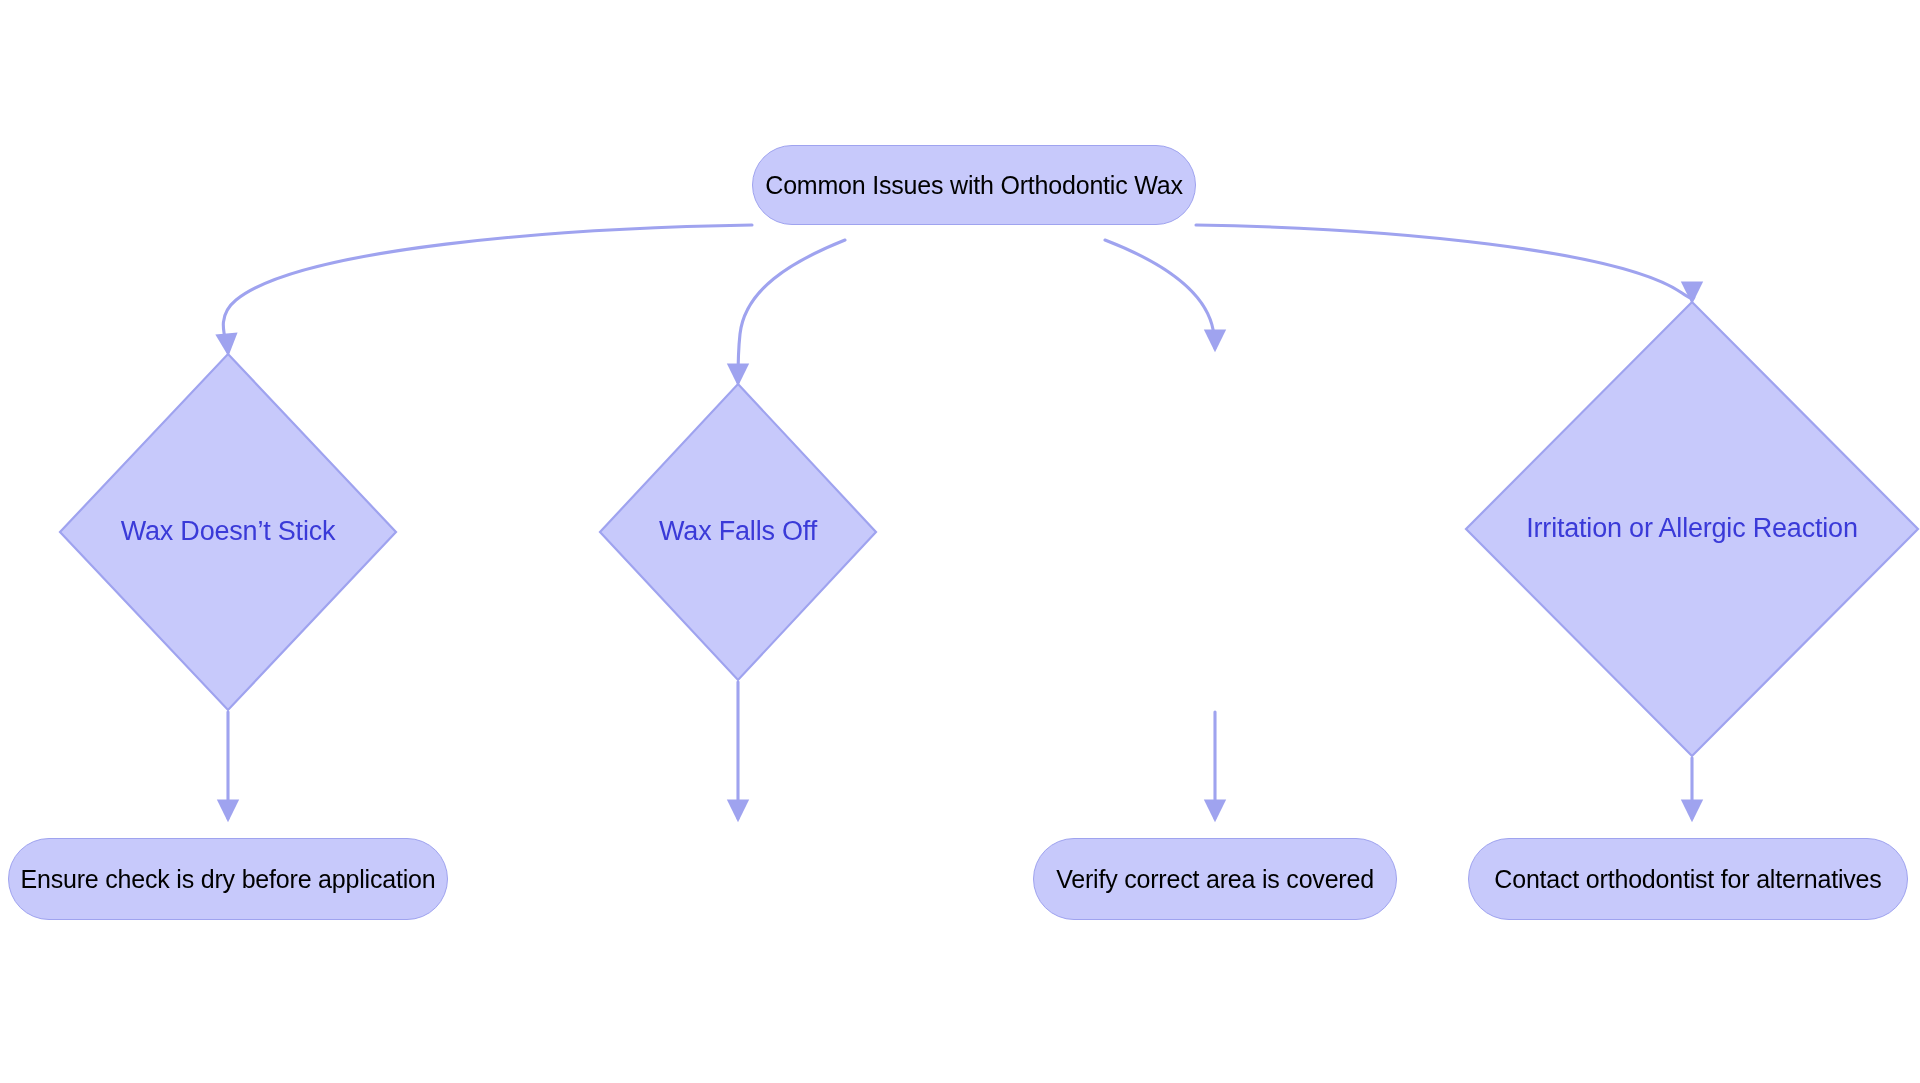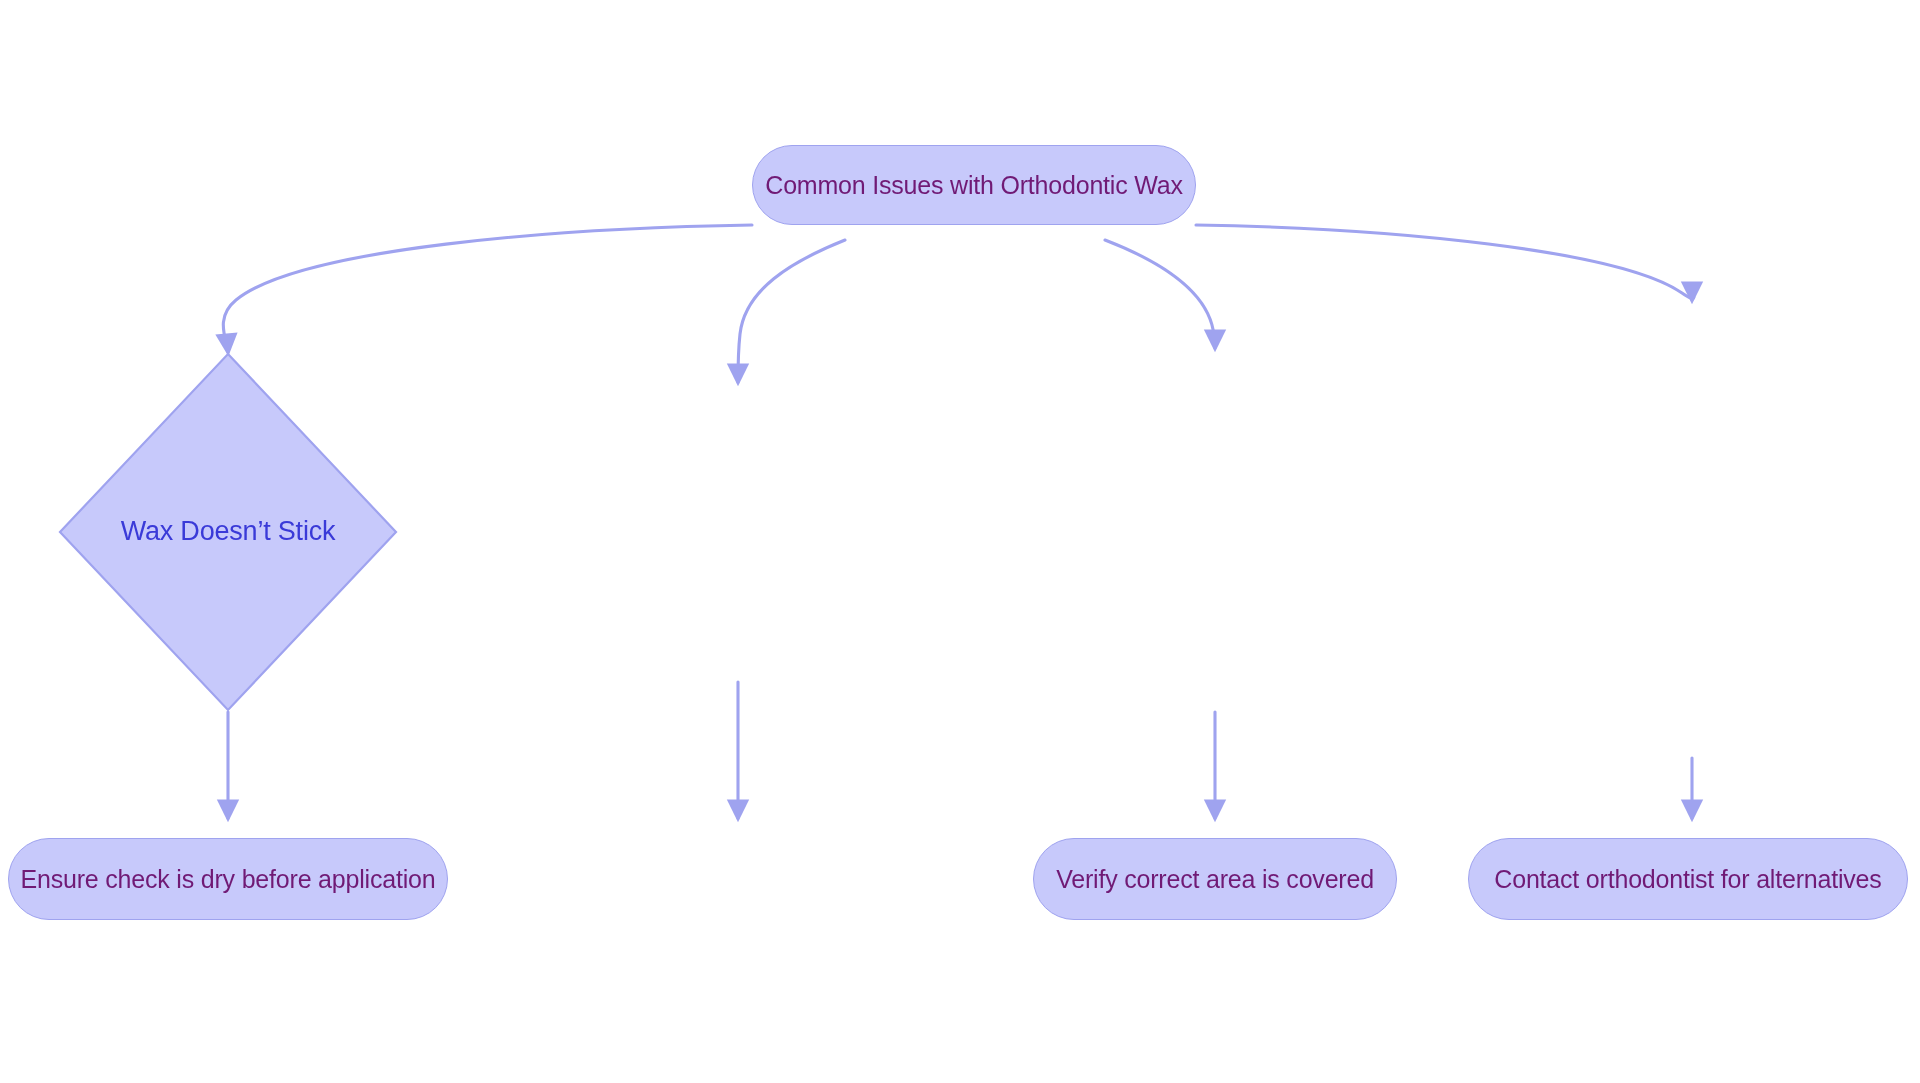--- a/index.html
+++ b/index.html
@@ -34,21 +34,21 @@
   
   .node-stadium {
     display: flex;
     align-items: center;
     justify-content: center;
     background: #c7c9fb;
     border: 1.6px solid #9fa3ef;
     border-radius: 999px;
   }
   .node-stadium .node-label {
-    color: #701a75;
+    color: #000000;
     font-size: 25px;
     line-height: 1.15;
     letter-spacing: -0.2px;
     white-space: nowrap;
     text-align: center;
   }
   
   .node-diamond {
     display: flex;
     align-items: center;
@@ -105,22 +105,34 @@
     <span class="node-label">Common Issues with Orthodontic Wax</span>
   </div>
 
   <div class="node node-diamond" style="left:58px; top:352px; width:340px; height:360px;">
     <svg class="diamond-shape" viewBox="0 0 340 360" preserveAspectRatio="none">
       <polygon points="170,2 338,180 170,358 2,180" fill="#c7c9fb" stroke="#9fa3ef" stroke-width="2.2"></polygon>
     </svg>
     <span class="node-label">Wax Doesn’t Stick</span>
   </div>
 
+  <div class="node node-diamond" style="left:598px; top:382px; width:280px; height:300px;">
+    <svg class="diamond-shape" viewBox="0 0 280 300" preserveAspectRatio="none">
+      <polygon points="140,2 278,150 140,298 2,150" fill="#c7c9fb" stroke="#9fa3ef" stroke-width="2.2"></polygon>
+    </svg>
+    <span class="node-label">Wax Falls Off</span>
+  </div>
 
 
+  <div class="node node-diamond" style="left:1464px; top:300px; width:456px; height:458px;">
+    <svg class="diamond-shape" viewBox="0 0 456 458" preserveAspectRatio="none">
+      <polygon points="228,2 454,229 228,456 2,229" fill="#c7c9fb" stroke="#9fa3ef" stroke-width="2.2"></polygon>
+    </svg>
+    <span class="node-label">Irritation or Allergic Reaction</span>
+  </div>
 
   <div class="node node-stadium" style="left:8px; top:838px; width:440px; height:82px;">
     <span class="node-label">Ensure check is dry before application</span>
   </div>
 
 
   <div class="node node-stadium" style="left:1033px; top:838px; width:364px; height:82px;">
     <span class="node-label">Verify correct area is covered</span>
   </div>
 

